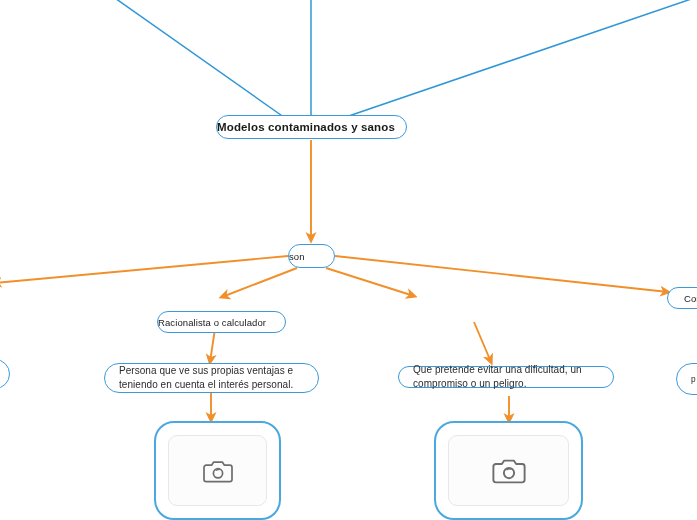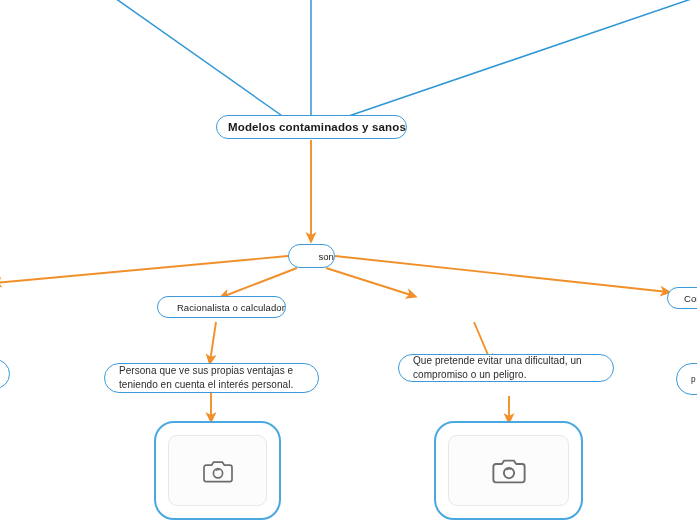--- a/index.html
+++ b/index.html
@@ -24,21 +24,21 @@
     pointer-events: none;
   }
   .node {
     position: absolute;
     box-sizing: border-box;
     background: #ffffff;
     border: 1.6px solid #3d9ada;
     border-radius: 999px;
     display: flex;
     align-items: center;
-    justify-content: flex-end;
+    justify-content: flex-start;
     text-align: center;
     color: #1a1a1a;
   }
   .node-strong {
     font-weight: bold;
     font-size: 11.5px;
     letter-spacing: 0.15px;
   }
   .node-small {
     font-weight: normal;
@@ -114,34 +114,34 @@
   </svg>
 
   <div class="node node-strong" style="left:216px; top:115px; width:191px; height:24px;">
     <span>Modelos contaminados y sanos</span>
   </div>
 
   <div class="node node-small" style="left:288px; top:244px; width:47px; height:24px;">
     <span>son</span>
   </div>
 
-  <div class="node node-small" style="left:157px; top:296px; width:129px; height:22px;">
+  <div class="node node-small" style="left:157px; top:311px; width:129px; height:22px;">
     <span>Racionalista o calculador</span>
   </div>
 
 
   <div class="node node-small" style="left:667px; top:287px; width:108px; height:22px; justify-content:flex-start; padding-left:16px;">
     <span>Conc</span>
   </div>
 
   <div class="node node-desc" style="left:104px; top:363px; width:215px; height:30px;">
     <span>Persona que ve sus propias ventajas e  teniendo en cuenta el interés personal.</span>
   </div>
 
-  <div class="node node-desc" style="left:398px; top:354px; width:216px; height:28px;">
+  <div class="node node-desc" style="left:398px; top:366px; width:216px; height:22px;">
     <span>Que pretende evitar una dificultad, un compromiso o un peligro.</span>
   </div>
 
   <div class="node node-desc" style="left:676px; top:363px; width:215px; height:32px; font-size:8.3px;">
     <span>p o l</span>
   </div>
 
   <div class="node node-desc" style="left:-205px; top:359px; width:215px; height:30px;"></div>
 
   <div class="img-card" style="left:154px; top:421px; width:127px; height:99px;">

